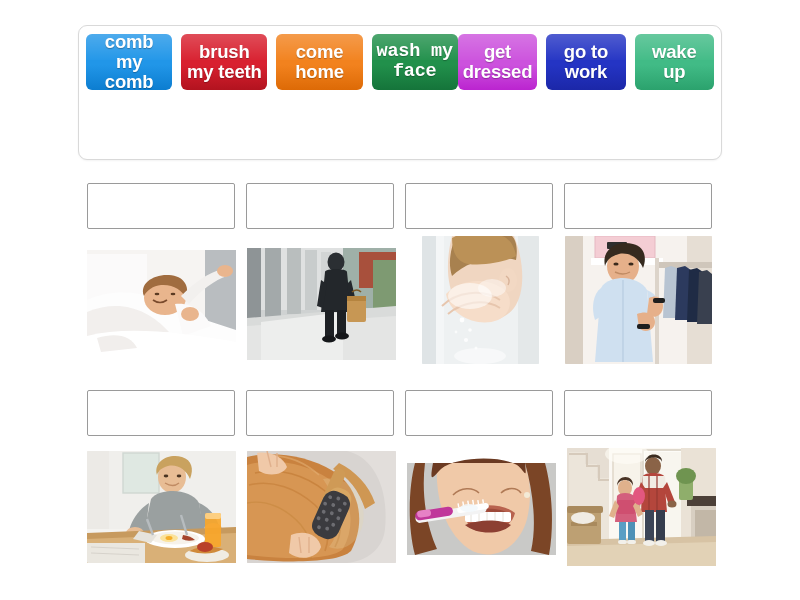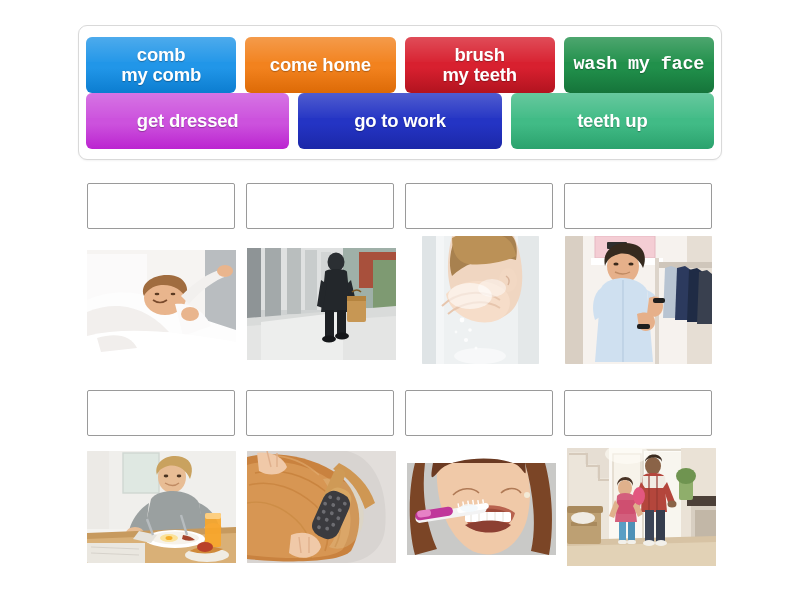--- a/index.html
+++ b/index.html
@@ -14,22 +14,22 @@
   
   .word-bank {
     position: absolute;
     left: 78px; top: 25px;
     width: 644px; height: 135px;
     background: #ffffff;
     border: 1px solid #d9d9d9;
     border-radius: 9px;
     padding: 8px 7px;
     display: flex;
-    flex-direction: column;
-    justify-content: center;
+    flex-direction: row;
+    justify-content: space-between;
     box-shadow: 0 1px 2px rgba(0,0,0,0.05);
   }
   .bank-row { display: flex; gap: 9px; }
   .tile {
     flex: 1 1 0;
     height: 56px;
     border-radius: 6px;
     display: flex;
     align-items: center;
     justify-content: center;
@@ -102,40 +102,40 @@
 <body>
 
 <div class="stage">
 
   <div class="word-bank">
 
     <div class="bank-row">
       <div class="tile" id="t00" style="background: linear-gradient(rgb(33, 150, 232) 0%, rgb(33, 150, 232) 55%, rgb(12, 125, 208) 100%);">
         <span class="tile-text"><span>comb</span><br><span>my comb</span></span>
       </div>
+      <div class="tile" id="t01" style="background: linear-gradient(rgb(216, 32, 47) 0%, rgb(216, 32, 47) 55%, rgb(178, 19, 31) 100%);">
+        <span class="tile-text"><span>brush</span><br><span>my teeth</span></span>
+      </div>
       <div class="tile" id="t02" style="background: linear-gradient(rgb(242, 130, 30) 0%, rgb(242, 130, 30) 55%, rgb(221, 106, 6) 100%);">
         <span class="tile-text">come home</span>
-      </div>
-      <div class="tile" id="t01" style="background: linear-gradient(rgb(216, 32, 47) 0%, rgb(216, 32, 47) 55%, rgb(178, 19, 31) 100%);">
-        <span class="tile-text"><span>brush</span><br><span>my teeth</span></span>
       </div>
       <div class="tile" id="t03" style="background: linear-gradient(rgb(33, 144, 75) 0%, rgb(33, 144, 75) 55%, rgb(21, 116, 58) 100%); font-family: Liberation Mono, monospace;">
         <span class="tile-text">wash my face</span>
       </div>
     </div>
 
     <div class="bank-row">
       <div class="tile" id="t10" style="background: linear-gradient(rgb(204, 82, 221) 0%, rgb(204, 82, 221) 55%, rgb(187, 36, 208) 100%);">
         <span class="tile-text">get dressed</span>
       </div>
       <div class="tile" id="t11" style="background: linear-gradient(rgb(36, 52, 196) 0%, rgb(36, 52, 196) 55%, rgb(27, 39, 168) 100%);">
         <span class="tile-text">go to work</span>
       </div>
       <div class="tile" id="t12" style="background: linear-gradient(rgb(65, 187, 134) 0%, rgb(65, 187, 134) 55%, rgb(43, 162, 109) 100%);">
-        <span class="tile-text">teeth up</span>
+        <span class="tile-text">wake up</span>
       </div>
     </div>
 
   </div>
 
   <div class="drop-row r1">
     <div class="drop-box"></div>
     <div class="drop-box"></div>
     <div class="drop-box"></div>
     <div class="drop-box"></div>

